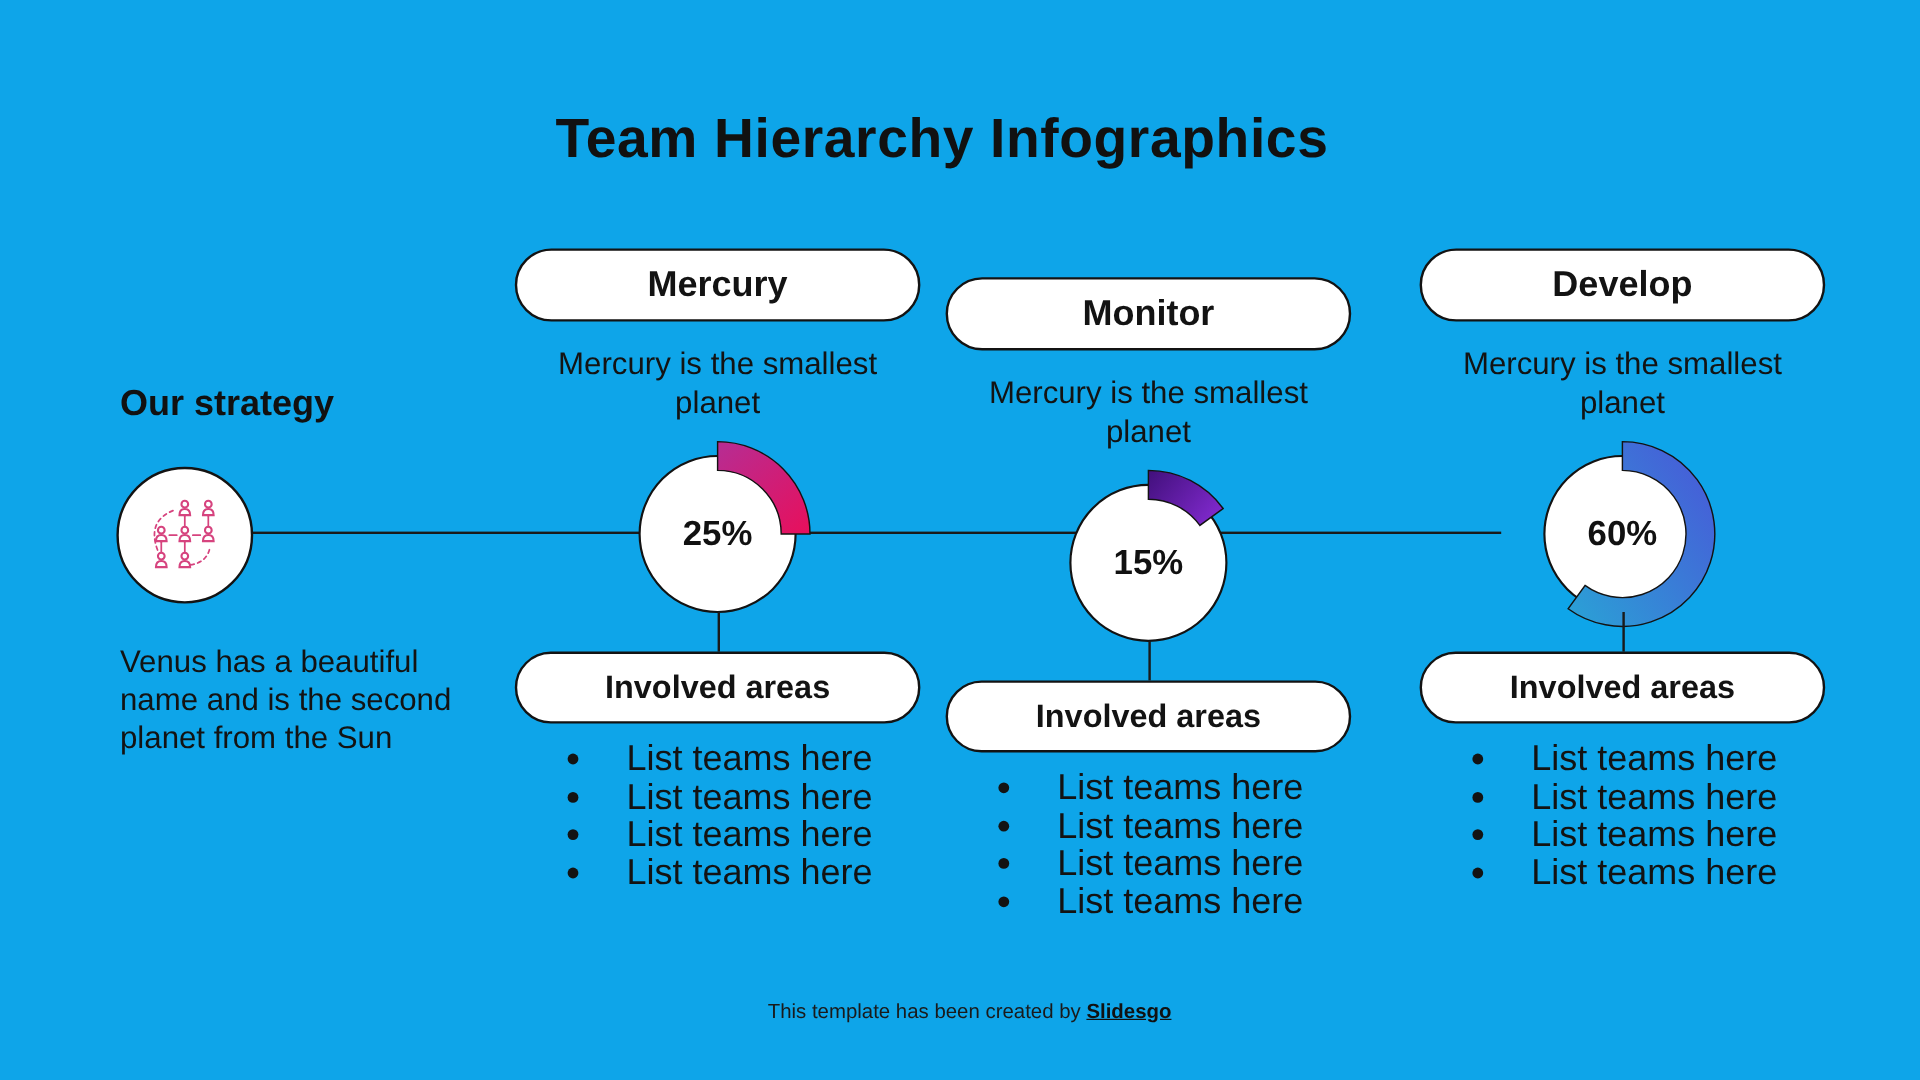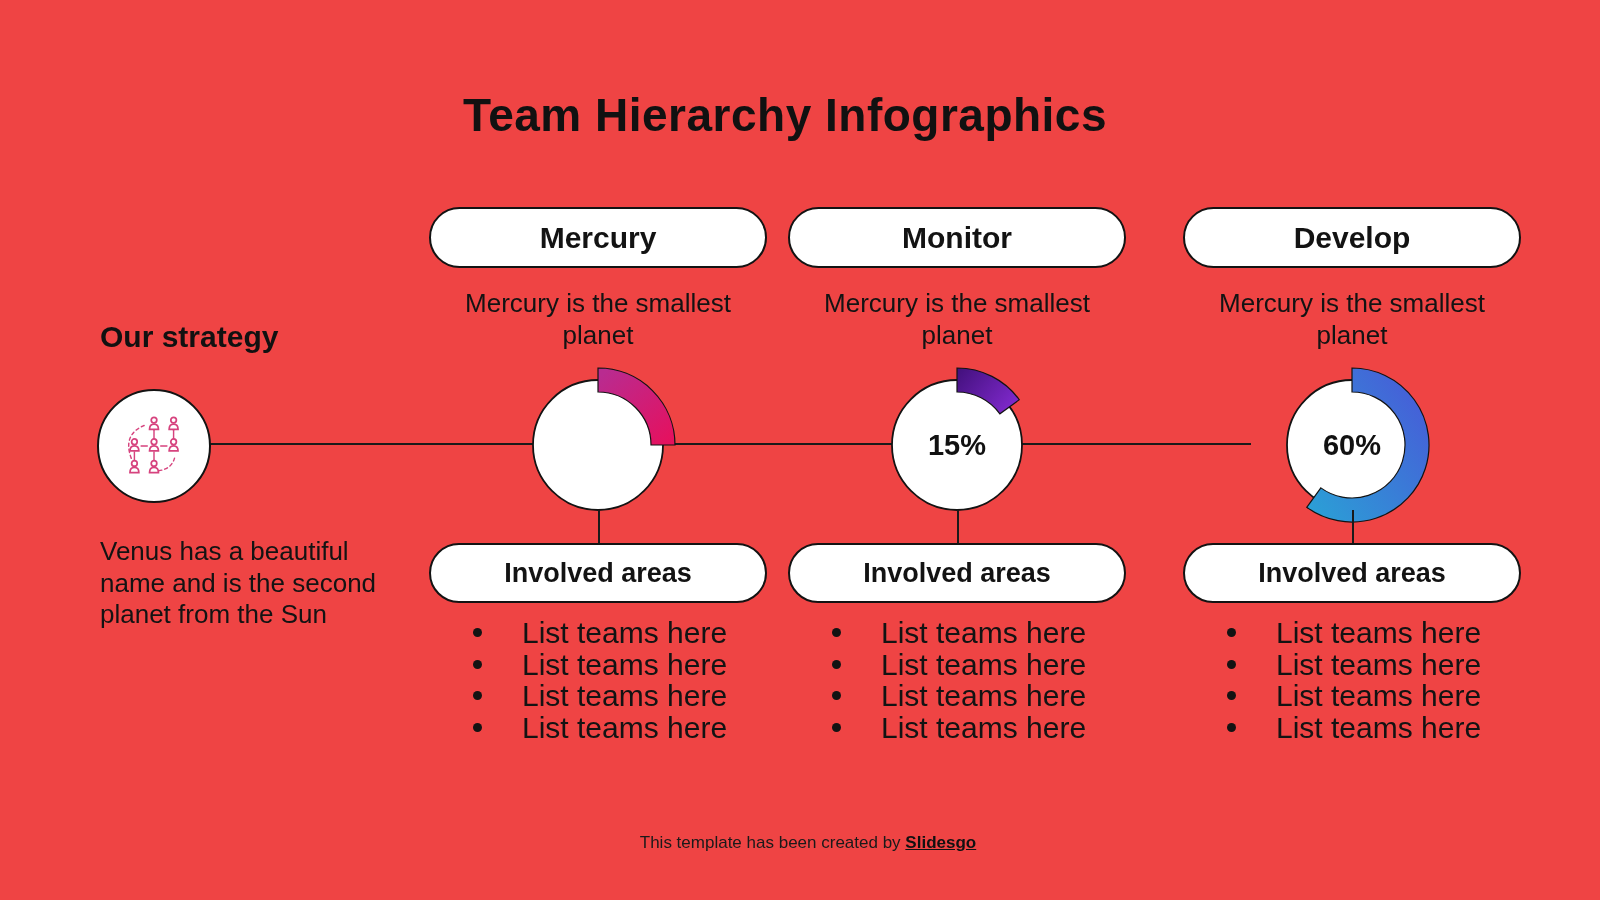--- a/index.html
+++ b/index.html
@@ -1,39 +1,39 @@
 <!DOCTYPE html>
 <html><head>
 <meta charset="utf-8">
 <style>
   html,body{margin:0;padding:0;background:#ffffff;}
   body{width:1600px;height:900px;overflow:hidden;
        font-family:"Liberation Sans","DejaVu Sans",sans-serif;color:#131313;}
-  .slide{position:relative;width:1600px;height:900px;background:#ef4444;}
+  .slide{position:relative;width:1600px;height:900px;background:#0ea5e9;}
 
   .slide-title{position:absolute;top:88px;left:0;right:30px;margin:0;
     text-align:center;font-size:46px;font-weight:800;letter-spacing:.5px;color:#111;}
 
   
   .hline{position:absolute;top:443px;left:207px;width:1044px;height:0;
     border-top:2px solid #1a1a1a;}
 
   
   .strategy-heading{position:absolute;left:100px;top:320px;margin:0;
     font-size:30px;font-weight:700;color:#111;}
   .icon-circle{position:absolute;left:97px;top:389px;width:110px;height:110px;
     border:2px solid #131313;border-radius:50%;background:#fff;
     display:flex;align-items:center;justify-content:center;}
   .icon-circle svg{width:66px;height:66px;}
   .strategy-desc{position:absolute;left:100px;top:536px;width:296px;margin:0;
     font-size:26px;line-height:31.5px;color:#131313;}
 
   
   .col{position:absolute;top:207px;width:338px;height:570px;}
-  .col-0{left:429px;} .col-1{left:788px;} .col-2{left:1183px;}
+  .col-0{left:429px;} .col-1{left:788px;margin-top:24px;} .col-2{left:1183px;}
 
   .pill{box-sizing:border-box;border:2px solid #131313;border-radius:32px;
     background:#fff;display:flex;align-items:center;justify-content:center;}
   .phase-pill{width:338px;height:61px;font-size:30px;font-weight:700;}
   .subtitle{margin:19px 0 0 0;text-align:center;font-size:26px;line-height:32px;color:#131313;}
 
   .gauge{position:absolute;left:50%;top:152px;transform:translateX(-50%);
     width:172px;height:172px;}
   .gauge-circle{fill:#ffffff;stroke:#131313;stroke-width:1.8;}
   .gauge-arc{stroke:#131313;stroke-width:1.2;stroke-linejoin:miter;}
@@ -102,20 +102,21 @@
     <svg class="gauge" viewBox="0 0 172 172">
       <defs>
         <linearGradient id="ggrad0" x1="0.15" y1="0" x2="1" y2="1">
           <stop offset="0" stop-color="#b92b90"></stop>
             <stop offset="1" stop-color="#e80f5b"></stop>
         </linearGradient>
       </defs>
       <circle class="gauge-circle" cx="86" cy="86" r="65"></circle>
       <path class="gauge-arc" fill="url(#ggrad0)" d="M 86.00 9.00 A 77 77 0 0 1 163.00 86.00 L 139.00 86.00 A 53 53 0 0 0 86.00 33.00 Z"></path>
     </svg>
+    <div class="pct">25%</div>
     <div class="vline"></div>
     <div class="pill areas-pill">
       <span>Involved areas</span>
     </div>
     <ul class="bullets">
       <li>
           <span class="dot"></span>
           <span>List teams here</span>
         </li>
       <li>

